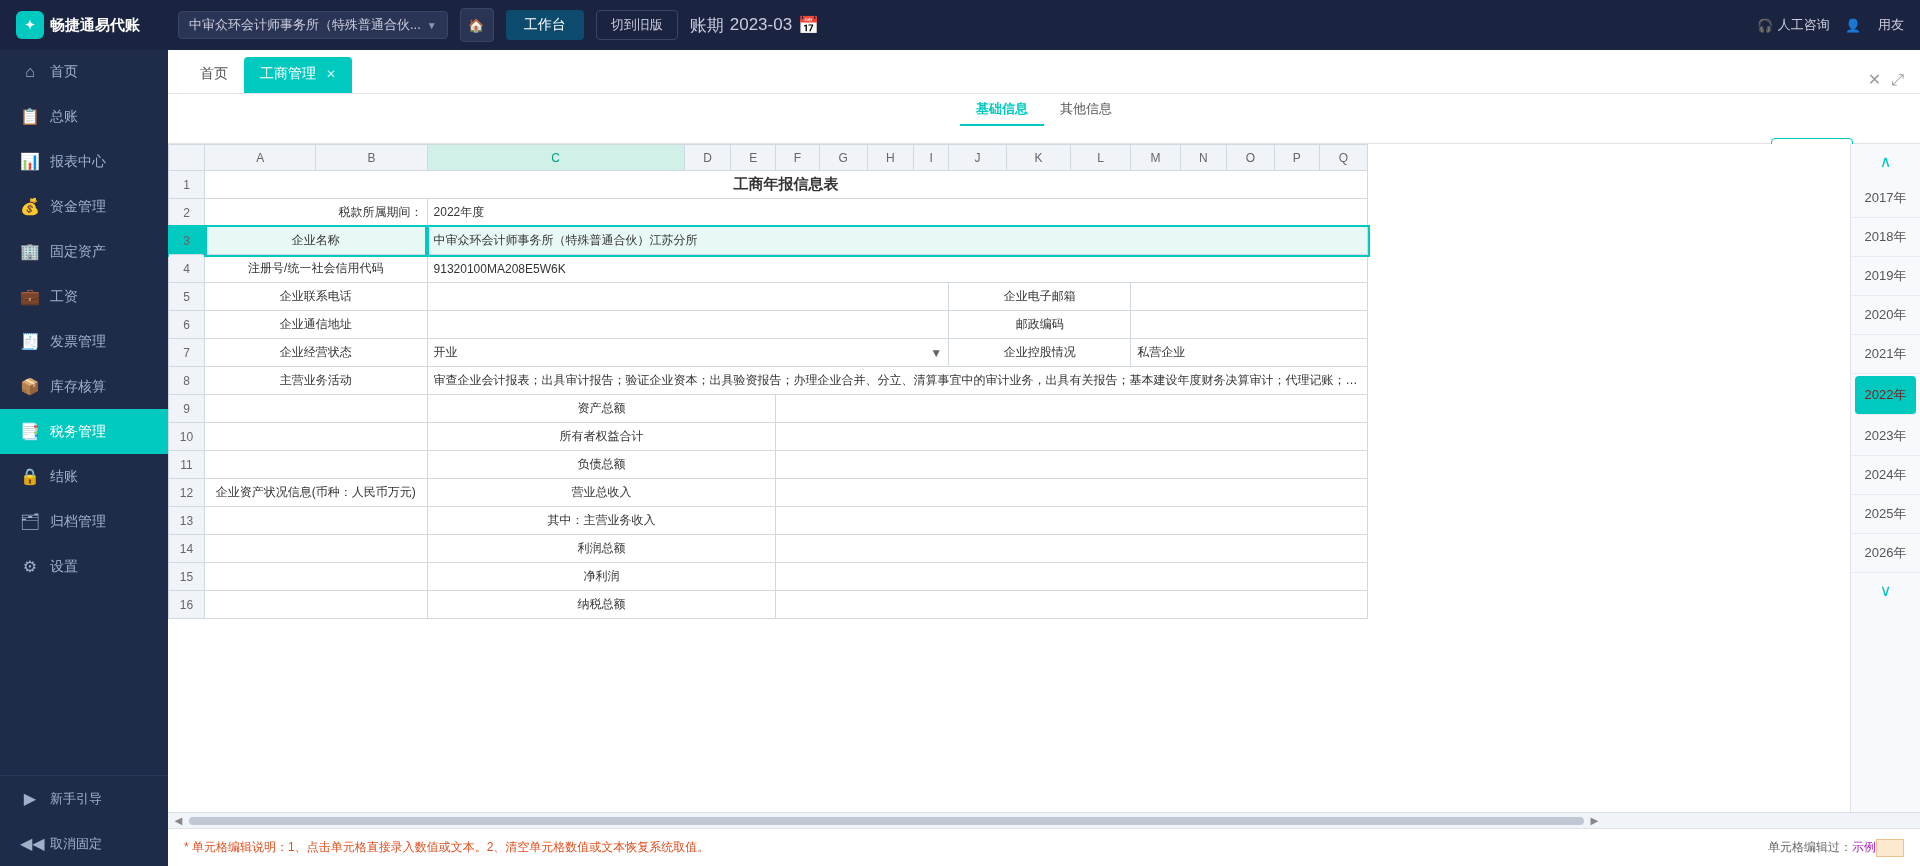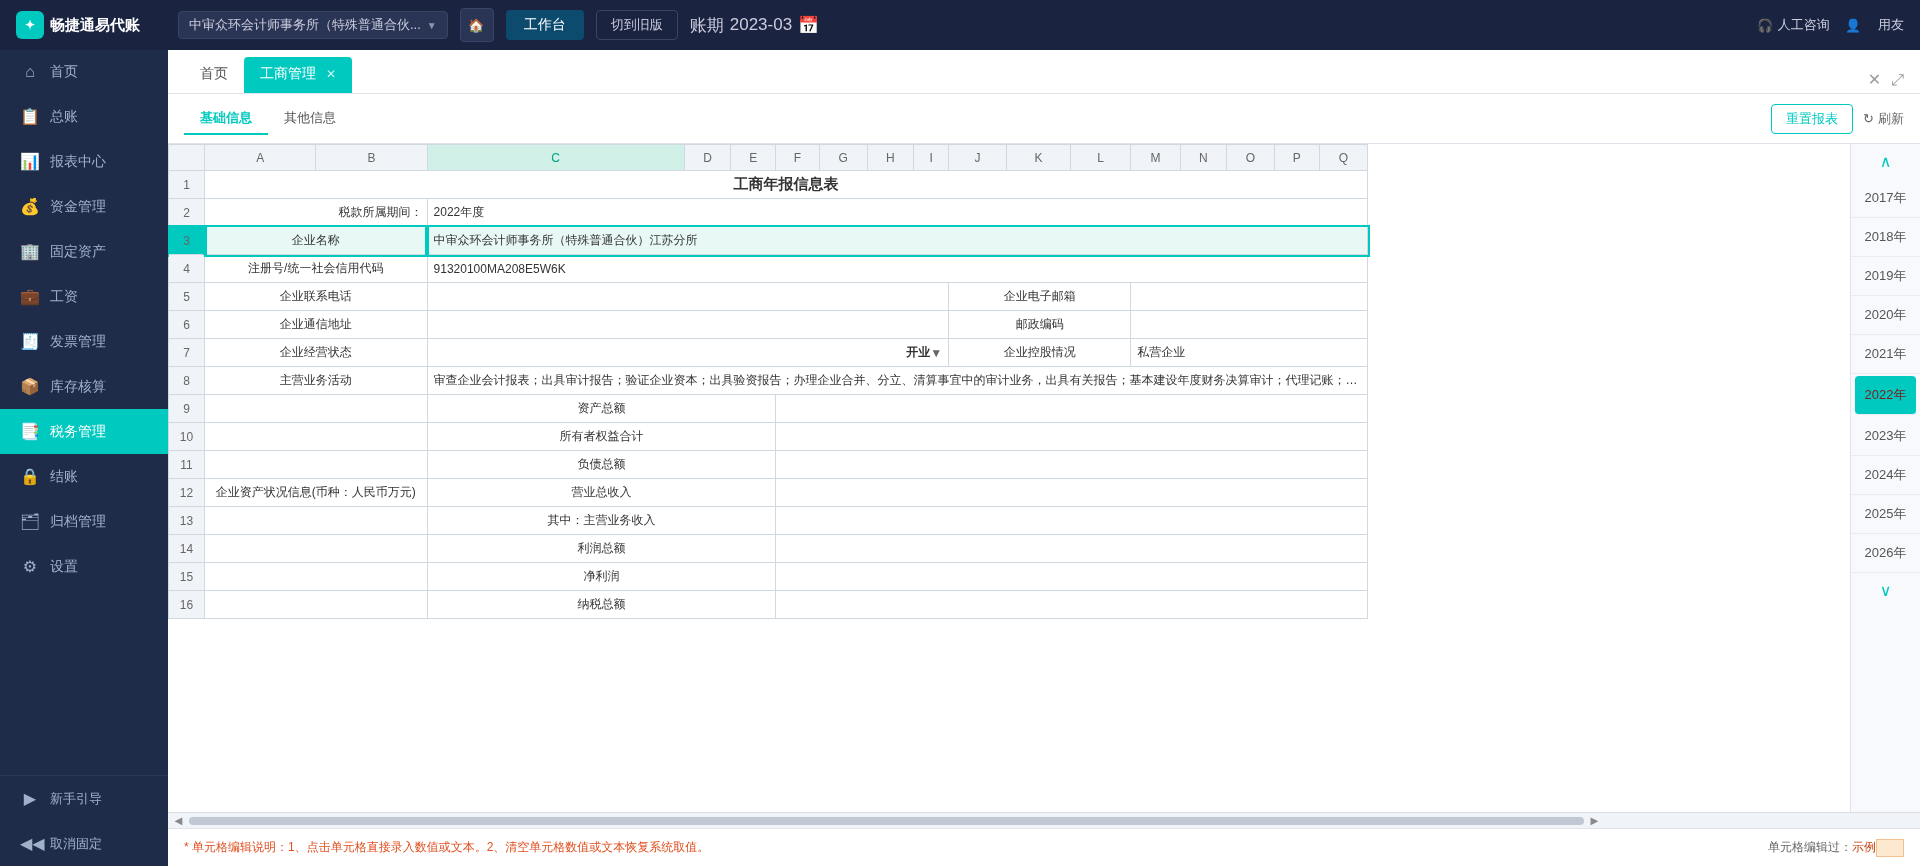--- a/index.html
+++ b/index.html
@@ -33,21 +33,21 @@
     .content-area { flex: 1; display: flex; flex-direction: column; background: #f5f6fa; overflow: hidden; }
 
     
     .tab-bar { height: 44px; background: #fff; border-bottom: 1px solid #e0e4ea; display: flex; align-items: flex-end; padding: 0 16px; flex-shrink: 0; }
     .tab-item { padding: 8px 16px; font-size: 14px; color: #666; cursor: pointer; border-bottom: 2px solid transparent; }
     .tab-item.active { background: #00c9c0; color: white; border-radius: 4px 4px 0 0; border-bottom: 2px solid #00c9c0; }
     .tab-close { margin-left: 6px; color: rgba(255,255,255,0.8); font-size: 12px; cursor: pointer; }
     .tab-home { color: #555; }
 
     
-    .toolbar { height: 50px; background: #fff; border-bottom: 1px solid #e0e4ea; display: flex; align-items: center; padding: 0 16px; gap: 12px; flex-shrink: 0; }
+    .toolbar { height: 50px; background: #fff; border-bottom: 1px solid #e0e4ea; display: flex; align-items: center; padding: 0 16px; gap: 12px; flex-shrink: 0; flex-direction: column; }
     .tabs-inner { display: flex; gap: 0; }
     .inner-tab { padding: 6px 16px; font-size: 13px; color: #555; cursor: pointer; border-bottom: 2px solid transparent; }
     .inner-tab.active { color: #00c9c0; border-bottom: 2px solid #00c9c0; font-weight: bold; }
     .toolbar-right { margin-left: auto; display: flex; gap: 10px; }
     .btn-reset { border: 1px solid #00c9c0; color: #00c9c0; background: white; border-radius: 4px; padding: 5px 14px; font-size: 13px; cursor: pointer; }
     .btn-refresh { background: transparent; border: none; color: #666; font-size: 13px; cursor: pointer; display: flex; align-items: center; gap: 4px; }
 
     
     .spreadsheet-wrapper { flex: 1; display: flex; overflow: hidden; position: relative; }
     .spreadsheet-container { flex: 1; overflow: auto; background: #fff; }
@@ -279,21 +279,21 @@
               <td colspan="2" class="cell-label" style="text-align:center;">企业通信地址</td>
               <td colspan="7"></td>
               <td colspan="3" class="cell-label" style="text-align:center;">邮政编码</td>
               <td colspan="5"></td>
             </tr>
 
             <tr>
               <td>7</td>
               <td colspan="2" class="cell-label" style="text-align:center;">企业经营状态</td>
               <td colspan="7" style="display:">
-                <div style="display:flex; align-items:center; justify-content:flex-end;font-weight:bold;">
+                <div style="display:flex; align-items:center; justify-content:space-between;">
                   <span>开业</span>
                   <span style="color:#666;">▼</span>
                 </div>
               </td>
               <td colspan="3" class="cell-label" style="text-align:center;">企业控股情况</td>
               <td colspan="5">私营企业</td>
             </tr>
 
             <tr>
               <td>8</td>
@@ -381,18 +381,18 @@
     <div class="hscroll-bar">
       <span style="color:#888; cursor:pointer; margin-right:4px;">◄</span>
       <div class="hscroll-inner"></div>
       <span style="color:#888; cursor:pointer; margin-left:4px;">►</span>
     </div>
 
     <div class="footer">
       <span>* 单元格编辑说明：1、点击单元格直接录入数值或文本。2、清空单元格数值或文本恢复系统取值。</span>
       <div class="footer-right">
         <span>单元格编辑过：</span>
-        <span style="color:#c2410c;">示例</span>
+        <span style="color:#a21caf;">示例</span>
         <div class="footer-sample"></div>
       </div>
     </div>
   </div>
 </div>
 
 </body></html>

